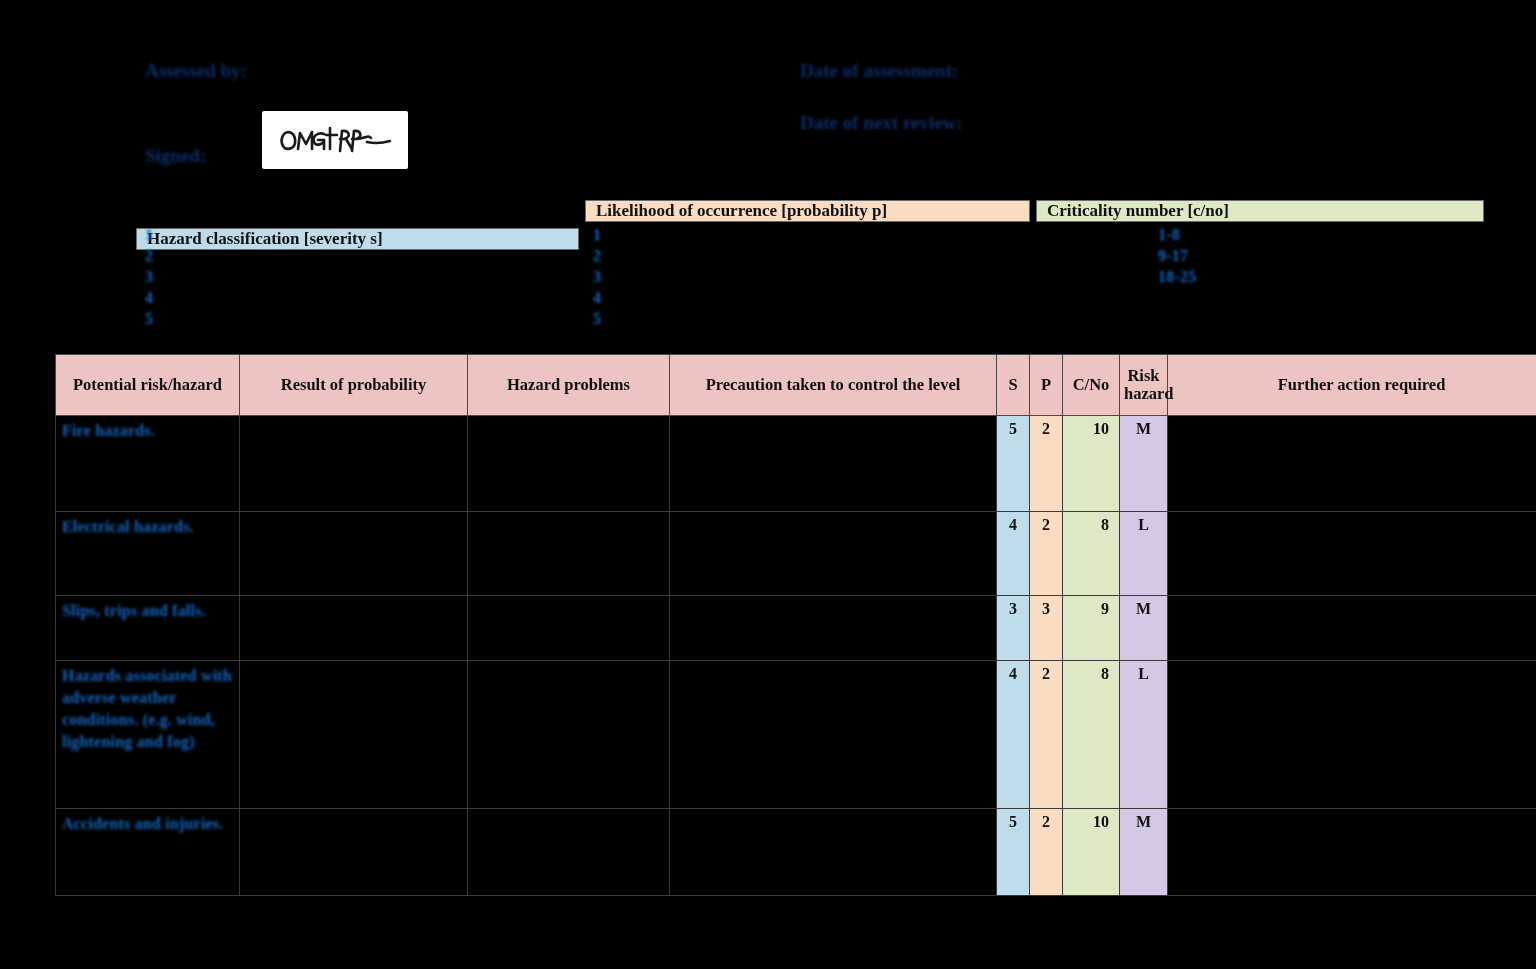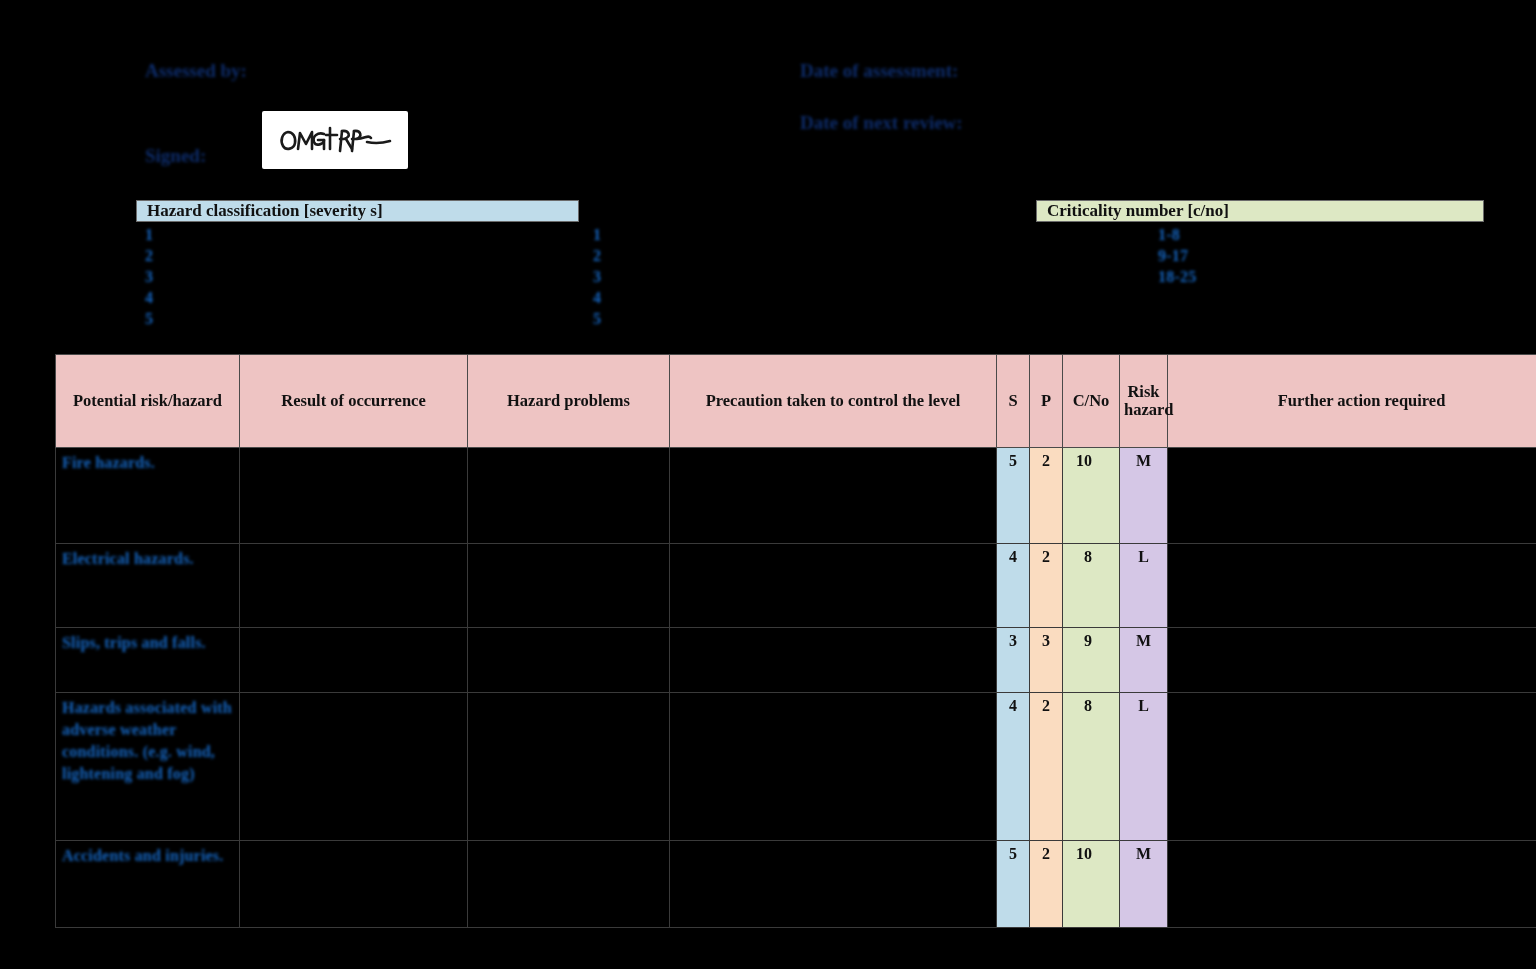--- a/index.html
+++ b/index.html
@@ -66,21 +66,21 @@
     top: 200px;
     border: 1px solid #6b6b6b;
     box-sizing: border-box;
     font-size: 17px;
     font-weight: bold;
     color: #111111;
     line-height: 20px;
     padding-left: 10px;
     white-space: nowrap;
   }
-  #bar-severity    { left: 136px;  width: 443px; background: #bfdcea; }
+  #bar-severity    { left: 136px;  width: 443px; background: #bfdcea; margin-top: 28px; }
   #bar-likelihood  { left: 585px;  width: 445px; background: #fadcc0; }
   #bar-criticality { left: 1036px; width: 448px; background: #dde8c4; }
 
   .scale {
     position: absolute;
     top: 224px;
     font-size: 16px;
     line-height: 21px;
   }
   #scale-severity   { left: 145px; }
@@ -103,21 +103,21 @@
     vertical-align: top;
   }
   .tbl thead th {
     background: #eec4c3;
     height: 56px;
     font-size: 16.5px;
     font-weight: bold;
     color: #111111;
     text-align: center;
     vertical-align: middle;
-    padding: 18px 4px;
+    padding: 2px 4px;
     line-height: 18px;
   }
   th.h-s, th.h-p, th.h-c, th.h-r { font-size: 16px; }
   th.h-s { background: #bfdcea; }
   th.h-p { background: #fadcc0; }
   th.h-c { background: #dde8c4; }
   th.h-r { background: #d5c7e6; }
 
   .tbl tbody td {
     border-left: 1px solid #3a3a3a;
@@ -139,21 +139,21 @@
   td.c-far { background: #000000; border: none; }
 
   td.num {
     text-align: center;
     font-size: 16px;
     font-weight: bold;
     color: #111111;
     padding-top: 4px;
     vertical-align: top;
   }
-  td.c-c.num { text-align: right; padding-right: 27px; }
+  td.c-c.num { text-align: right; padding-right: 10px; }
 </style>
 </head>
 <body>
 
 <div class="page">
 
   <div class="fld blur-dark" id="assessed-by">Assessed by:</div>
   <div class="fld blur-dark" id="signed">Signed:</div>
   <div class="fld blur-dark" id="date-assess">Date of assessment:</div>
   <div class="fld blur-dark" id="date-review">Date of next review:</div>
@@ -172,20 +172,21 @@
         <path d="M84 28 L90 38"></path>
         <path d="M90 40 L92 20"></path>
         <path d="M92 20 C99 19 101 26 94 28 L90 28"></path>
         <path d="M95 28 C103 28 106 23 109 27"></path>
         <path d="M105 31 C114 33 121 32 128 30"></path>
       </g>
     </svg>
   </div>
 
   <div class="bar" id="bar-severity">Hazard classification [severity s]</div>
+  <div class="bar" id="bar-likelihood">Likelihood of occurrence [probability p]</div>
   <div class="bar" id="bar-criticality">Criticality number [c/no]</div>
 
   <div class="scale" id="scale-severity">
     <div class="blur">1</div>
     <div class="blur">2</div>
     <div class="blur">3</div>
     <div class="blur">4</div>
     <div class="blur">5</div>
   </div>
 
@@ -211,21 +212,21 @@
         <col style="width:327px">
       <col style="width:33px">
         <col style="width:33px">
         <col style="width:57px">
         <col style="width:48px">
       <col style="width:388px">
     </colgroup>
     <thead>
       <tr>
         <th>Potential risk/hazard</th>
-        <th>Result of occurrence</th>
+        <th>Result of probability</th>
         <th>Hazard problems</th>
         <th>Precaution taken to control the level</th>
         <th class="h-s">S</th>
         <th class="h-p">P</th>
         <th class="h-c">C/No</th>
         <th class="h-r">Risk hazard</th>
         <th>Further action required</th>
       </tr>
     </thead>
     <tbody>

